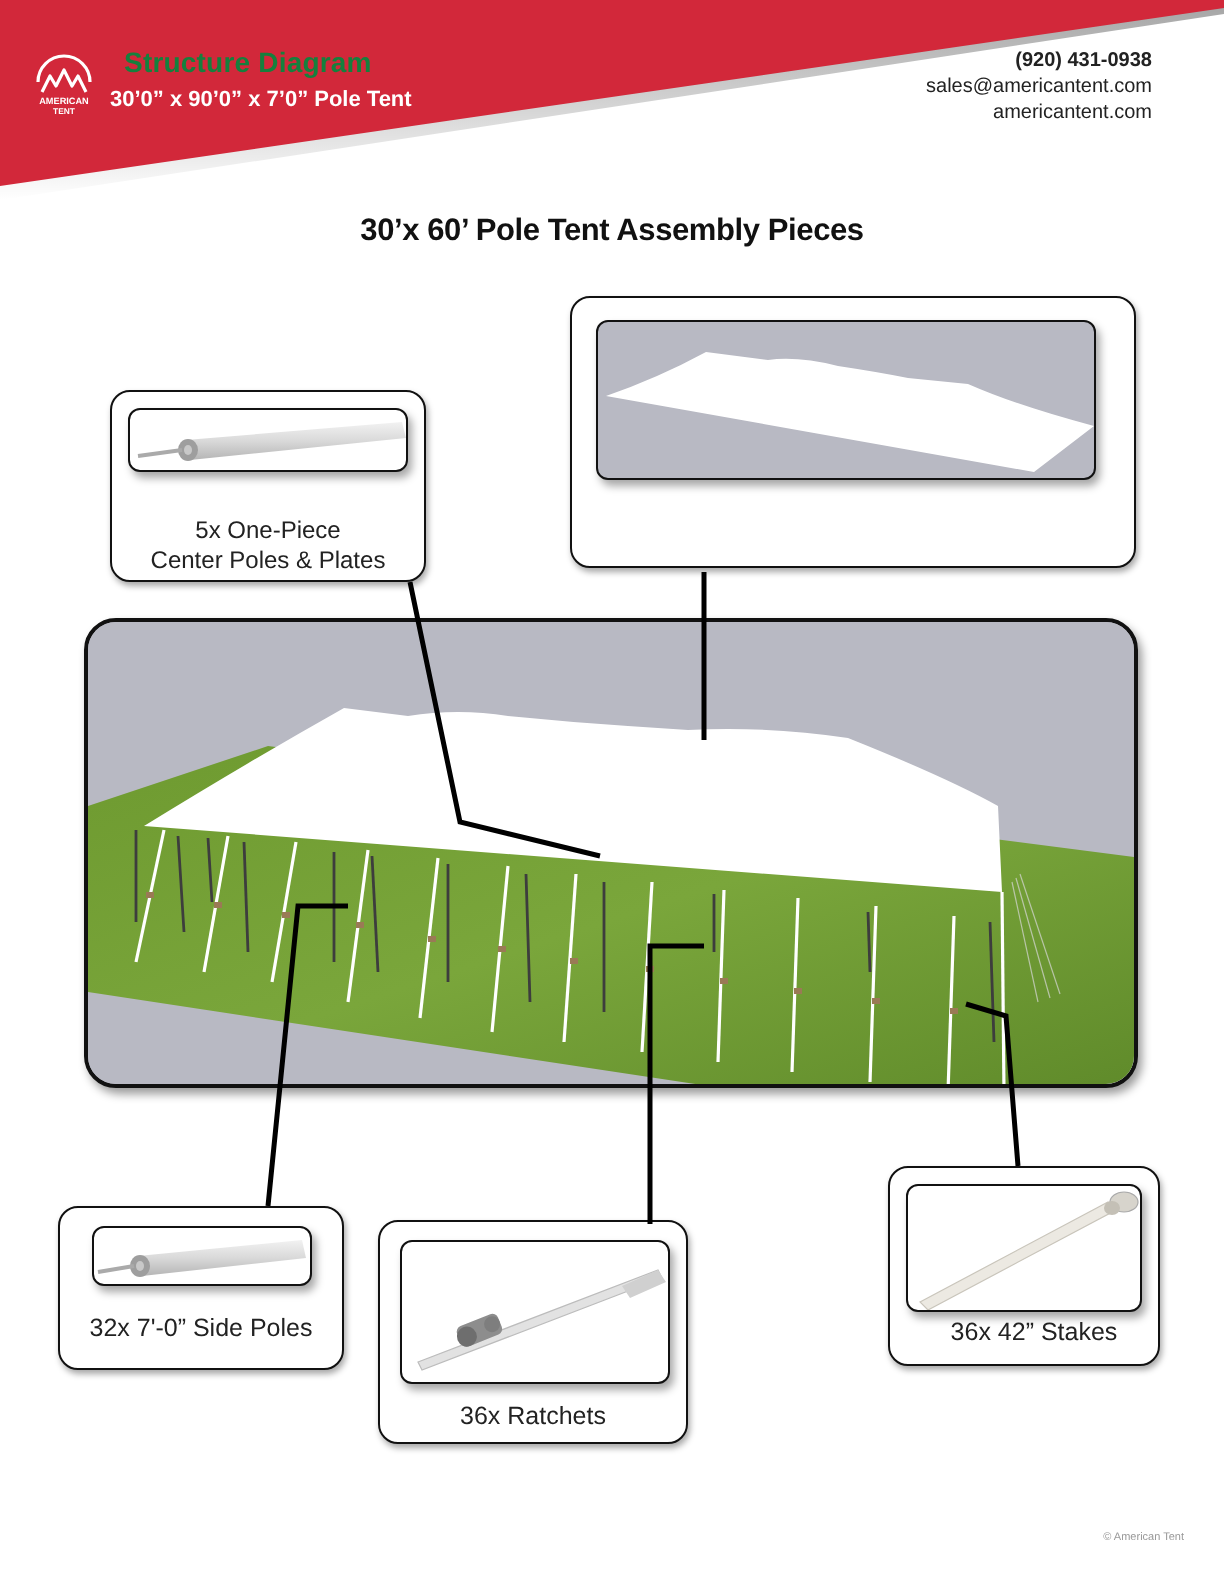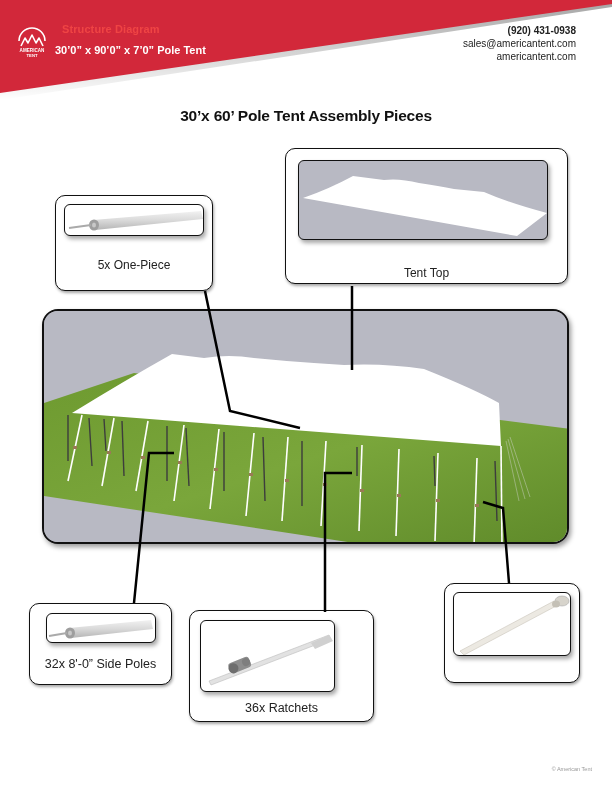--- a/index.html
+++ b/index.html
@@ -1,21 +1,21 @@
 <!DOCTYPE html>
 <html><head>
 <meta charset="utf-8">
 <style>
   * { box-sizing: border-box; margin: 0; padding: 0; }
   html, body { width: 612px; height: 792px; background: #ffffff; overflow: hidden; }
   body { position: relative; font-family: "Liberation Sans", sans-serif; color: #1a1a1a; }
 
   .header-band { position: absolute; left: 0; top: 0; width: 612px; height: 100px; }
   .logo { position: absolute; left: 14px; top: 24px; width: 36px; height: 36px; }
-  .title { position: absolute; left: 62px; top: 23px; font-size: 11px; font-weight: bold; color: #ef4444; letter-spacing: 0.1px; }
+  .title { position: absolute; left: 62px; top: 23px; font-size: 14px; font-weight: bold; color: #15803d; letter-spacing: 0.1px; }
   .subtitle { position: absolute; left: 55px; top: 44px; font-size: 11px; font-weight: bold; color: #ffffff; }
 
   .contact { position: absolute; right: 36px; top: 24px; text-align: right; font-size: 10px; line-height: 13px; color: #222; }
   .contact .phone { font-weight: bold; }
 
   .page-heading { position: absolute; left: 0; width: 612px; top: 107px; text-align: center; font-size: 15.5px; font-weight: bold; color: #111; font-family: "Liberation Sans", sans-serif; letter-spacing: -0.2px; }
 
   .callout { position: absolute; background: #fff; border: 1.5px solid #111; border-radius: 10px; box-shadow: 1px 2px 3px rgba(0,0,0,0.35); }
   .callout .thumb { position: absolute; border: 1.5px solid #111; border-radius: 6px; overflow: hidden; box-shadow: 2px 3px 4px rgba(0,0,0,0.35); background: #fff; }
   .callout .label { position: absolute; left: 0; right: 0; text-align: center; font-size: 12px; color: #222; line-height: 15px; }
@@ -68,29 +68,29 @@
             <stop offset="1" stop-color="#b5b5b5"></stop>
         </linearGradient>
       </defs>
       <polygon points="28,15 136,6 138,14 30,25" fill="url(#poleG)"></polygon>
       <ellipse cx="29" cy="20" rx="5" ry="5.5" fill="#9e9e9e"></ellipse>
       <ellipse cx="29" cy="20" rx="2" ry="2.5" fill="#c8c8c8"></ellipse>
       <line x1="4" y1="23" x2="26" y2="20" stroke="#aaa" stroke-width="2"></line>
     </svg>
   </div>
   <div class="label" style="top:62px;">5x One-Piece</div>
+  <div class="label" style="top:77px;">Center Poles &amp; Plates</div>
 </div>
 
 <div class="callout" style="left:285px; top:148px; width:283px; height:136px;">
   <div class="thumb" style="left:12px; top:11px; width:250px; height:80px; background:#b8b9c3;">
     <svg width="250" height="80" viewBox="0 0 250 80">
       <path d="M4 37 Q30 28 54 15 L85 19 Q100 17 120 22 Q140 25 155 28 L185 31 Q210 42 248 52 L218 75 L4 37 Z" fill="#ffffff"></path>
     </svg>
   </div>
-  <div class="label" style="top:117px;">Tent Top</div>
 </div>
 
 <div class="main-scene">
   <svg width="527" height="235" viewBox="0 0 527 235">
     <defs>
       <linearGradient id="grassG" x1="0" y1="0" x2="1" y2="1">
         <stop offset="0" stop-color="#6e9a30"></stop>
           <stop offset="0.5" stop-color="#7aa63b"></stop>
           <stop offset="1" stop-color="#5f8a2a"></stop>
       </linearGradient>
@@ -156,24 +156,24 @@
 
 <div class="callout" style="left:29px; top:603px; width:143px; height:82px;">
   <div class="thumb" style="left:16px; top:9px; width:110px; height:30px;">
     <svg width="110" height="30" viewBox="0 0 110 30">
       <polygon points="22,14 104,6 106,15 24,24" fill="url(#poleG)"></polygon>
       <ellipse cx="23" cy="19" rx="5" ry="5.5" fill="#9e9e9e"></ellipse>
       <ellipse cx="23" cy="19" rx="2" ry="2.5" fill="#c8c8c8"></ellipse>
       <line x1="2" y1="22" x2="20" y2="19" stroke="#aaa" stroke-width="2"></line>
     </svg>
   </div>
-  <div class="label" style="top:53px; font-size:12.5px;">32x 8'-0” Side Poles</div>
-</div>
-
-<div class="callout" style="left:189px; top:610px; width:185px; height:112px;">
+  <div class="label" style="top:53px; font-size:12.5px;">32x 7'-0” Side Poles</div>
+</div>
+
+<div class="callout" style="left:189px; top:610px; width:155px; height:112px;">
   <div class="thumb" style="left:10px; top:9px; width:135px; height:72px;">
     <svg width="135" height="72" viewBox="0 0 135 72">
       <polygon points="8,60 128,14 130,18 10,64" fill="#e2e2e2" stroke="#bcbcbc" stroke-width="0.6"></polygon>
       <polygon points="110,22 128,14 132,20 114,28" fill="#d0d0d0"></polygon>
       <g transform="translate(38,45) rotate(-22)">
         <rect x="-10" y="-6" width="22" height="11" rx="3" fill="#8d8d8d"></rect>
         <circle cx="-6" cy="0" r="5" fill="#6e6e6e"></circle>
         <circle cx="8" cy="-1" r="4" fill="#7e7e7e"></circle>
       </g>
     </svg>
@@ -182,20 +182,21 @@
 </div>
 
 <div class="callout" style="left:444px; top:583px; width:136px; height:100px;">
   <div class="thumb" style="left:8px; top:8px; width:118px; height:64px;">
     <svg width="118" height="64" viewBox="0 0 118 64">
       <polygon points="6,58 100,8 104,12 10,62" fill="#ece9e2" stroke="#c9c5bb" stroke-width="0.6"></polygon>
       <ellipse cx="108" cy="8" rx="7" ry="5" fill="#d7d4cc" stroke="#aaa" stroke-width="0.6"></ellipse>
       <ellipse cx="102" cy="11" rx="4" ry="3.5" fill="#c4c0b6"></ellipse>
     </svg>
   </div>
+  <div class="label" style="top:75px; font-size:12.5px; padding-left:10px;">36x 42” Stakes</div>
 </div>
 
 <svg class="leaders" viewBox="0 0 612 792">
   <g fill="none" stroke="#000" stroke-width="2.5" stroke-linejoin="miter">
     <polyline points="205,291 230,411 300,428"></polyline>
     <polyline points="352,286 352,370"></polyline>
     <polyline points="134,603 149,453 174,453"></polyline>
     <polyline points="325,612 325,473 352,473"></polyline>
     <polyline points="509,583 503,508 483,502"></polyline>
   </g>

